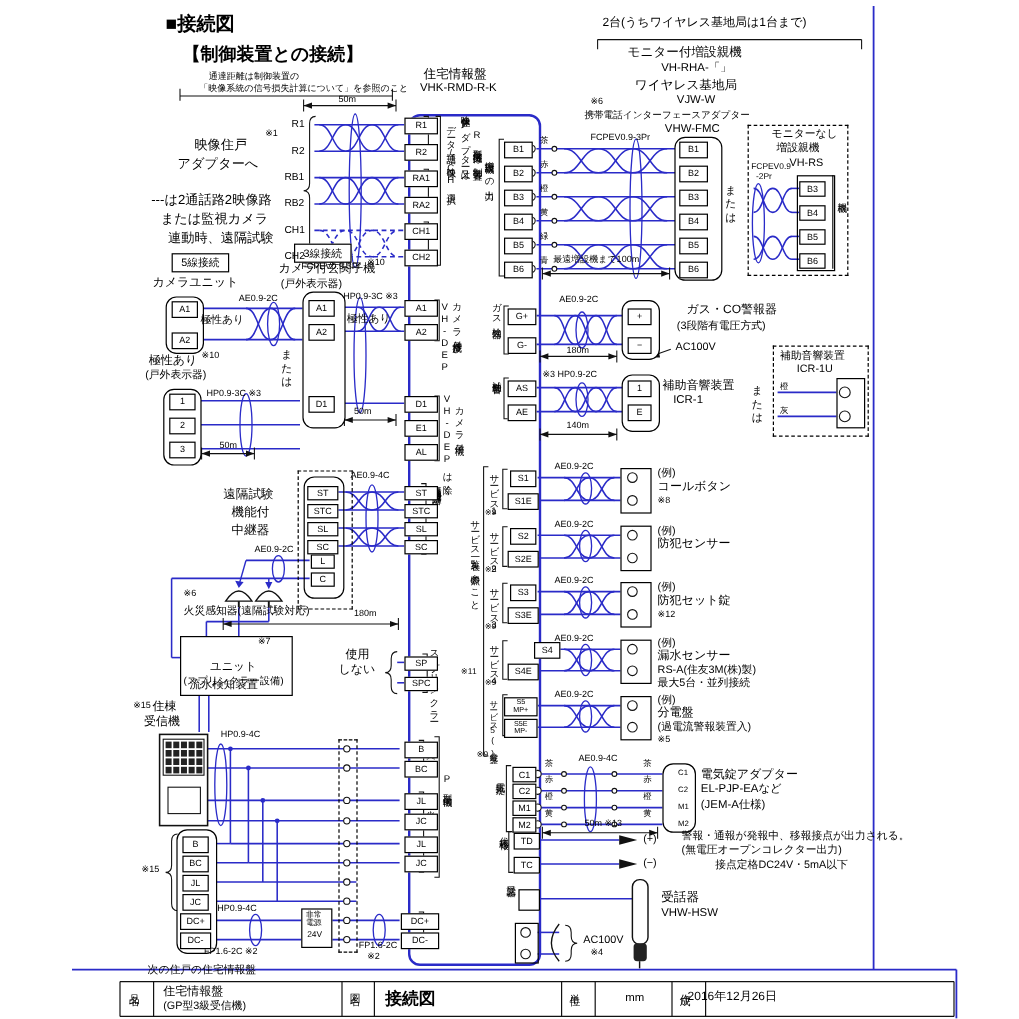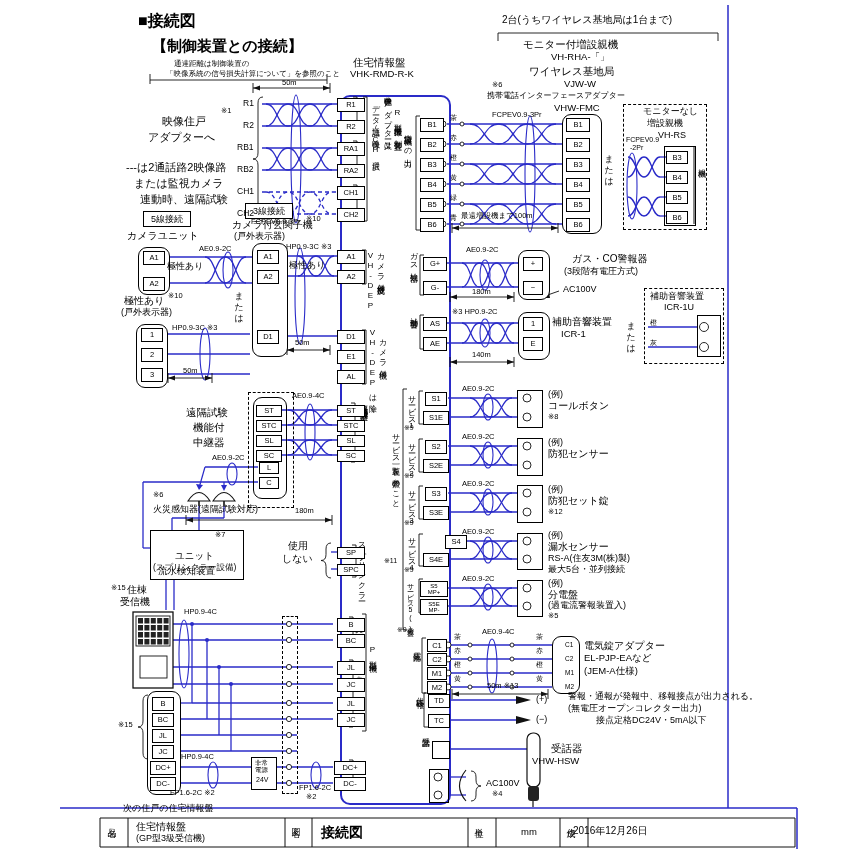--- a/index.html
+++ b/index.html
@@ -653,21 +653,21 @@
   <div class="vt" style="left:415px;top:691px">代表移報</div>
   <div class="lb b9" style="left:536px;top:694px">(+)</div>
   <div class="lb b9" style="left:536px;top:714px">(−)</div>
   <div class="lb b9" style="left:568px;top:691px">警報・通報が発報中、移報接点が出力される。</div>
   <div class="lb b9" style="left:568px;top:703px">(無電圧オープンコレクター出力)</div>
   <div class="lb b9" style="left:596px;top:715px">接点定格DC24V・5mA以下</div>
 
   <div class="vt" style="left:421px;top:731px">受話器</div>
   <div class="box" style="left:432px;top:741px;width:16px;height:16px"></div>
   <div class="lb b105" style="left:551px;top:742px">受話器</div>
-  <div class="lb b95" style="left:532px;top:756px">VHW-HSW</div>
+  <div class="lb b95" style="left:551px;top:756px">VHW-HSW</div>
 
   <div class="box nofill" style="left:429px;top:769px;width:18px;height:32px"></div>
   <div class="lb b9" style="left:486px;top:778px">AC100V</div>
   <div class="lb small" style="left:492px;top:790px">※4</div>
 
   <div class="vt" style="left:107px;top:821px;font-size:9px">品名</div>
   <div class="lb b10" style="left:136px;top:821px">住宅情報盤</div>
   <div class="lb b9" style="left:136px;top:833px">(GP型3級受信機)</div>
   <div class="vt" style="left:291px;top:821px;font-size:9px">図名</div>
   <div class="lb b14" style="left:321px;top:824px">接続図</div>

